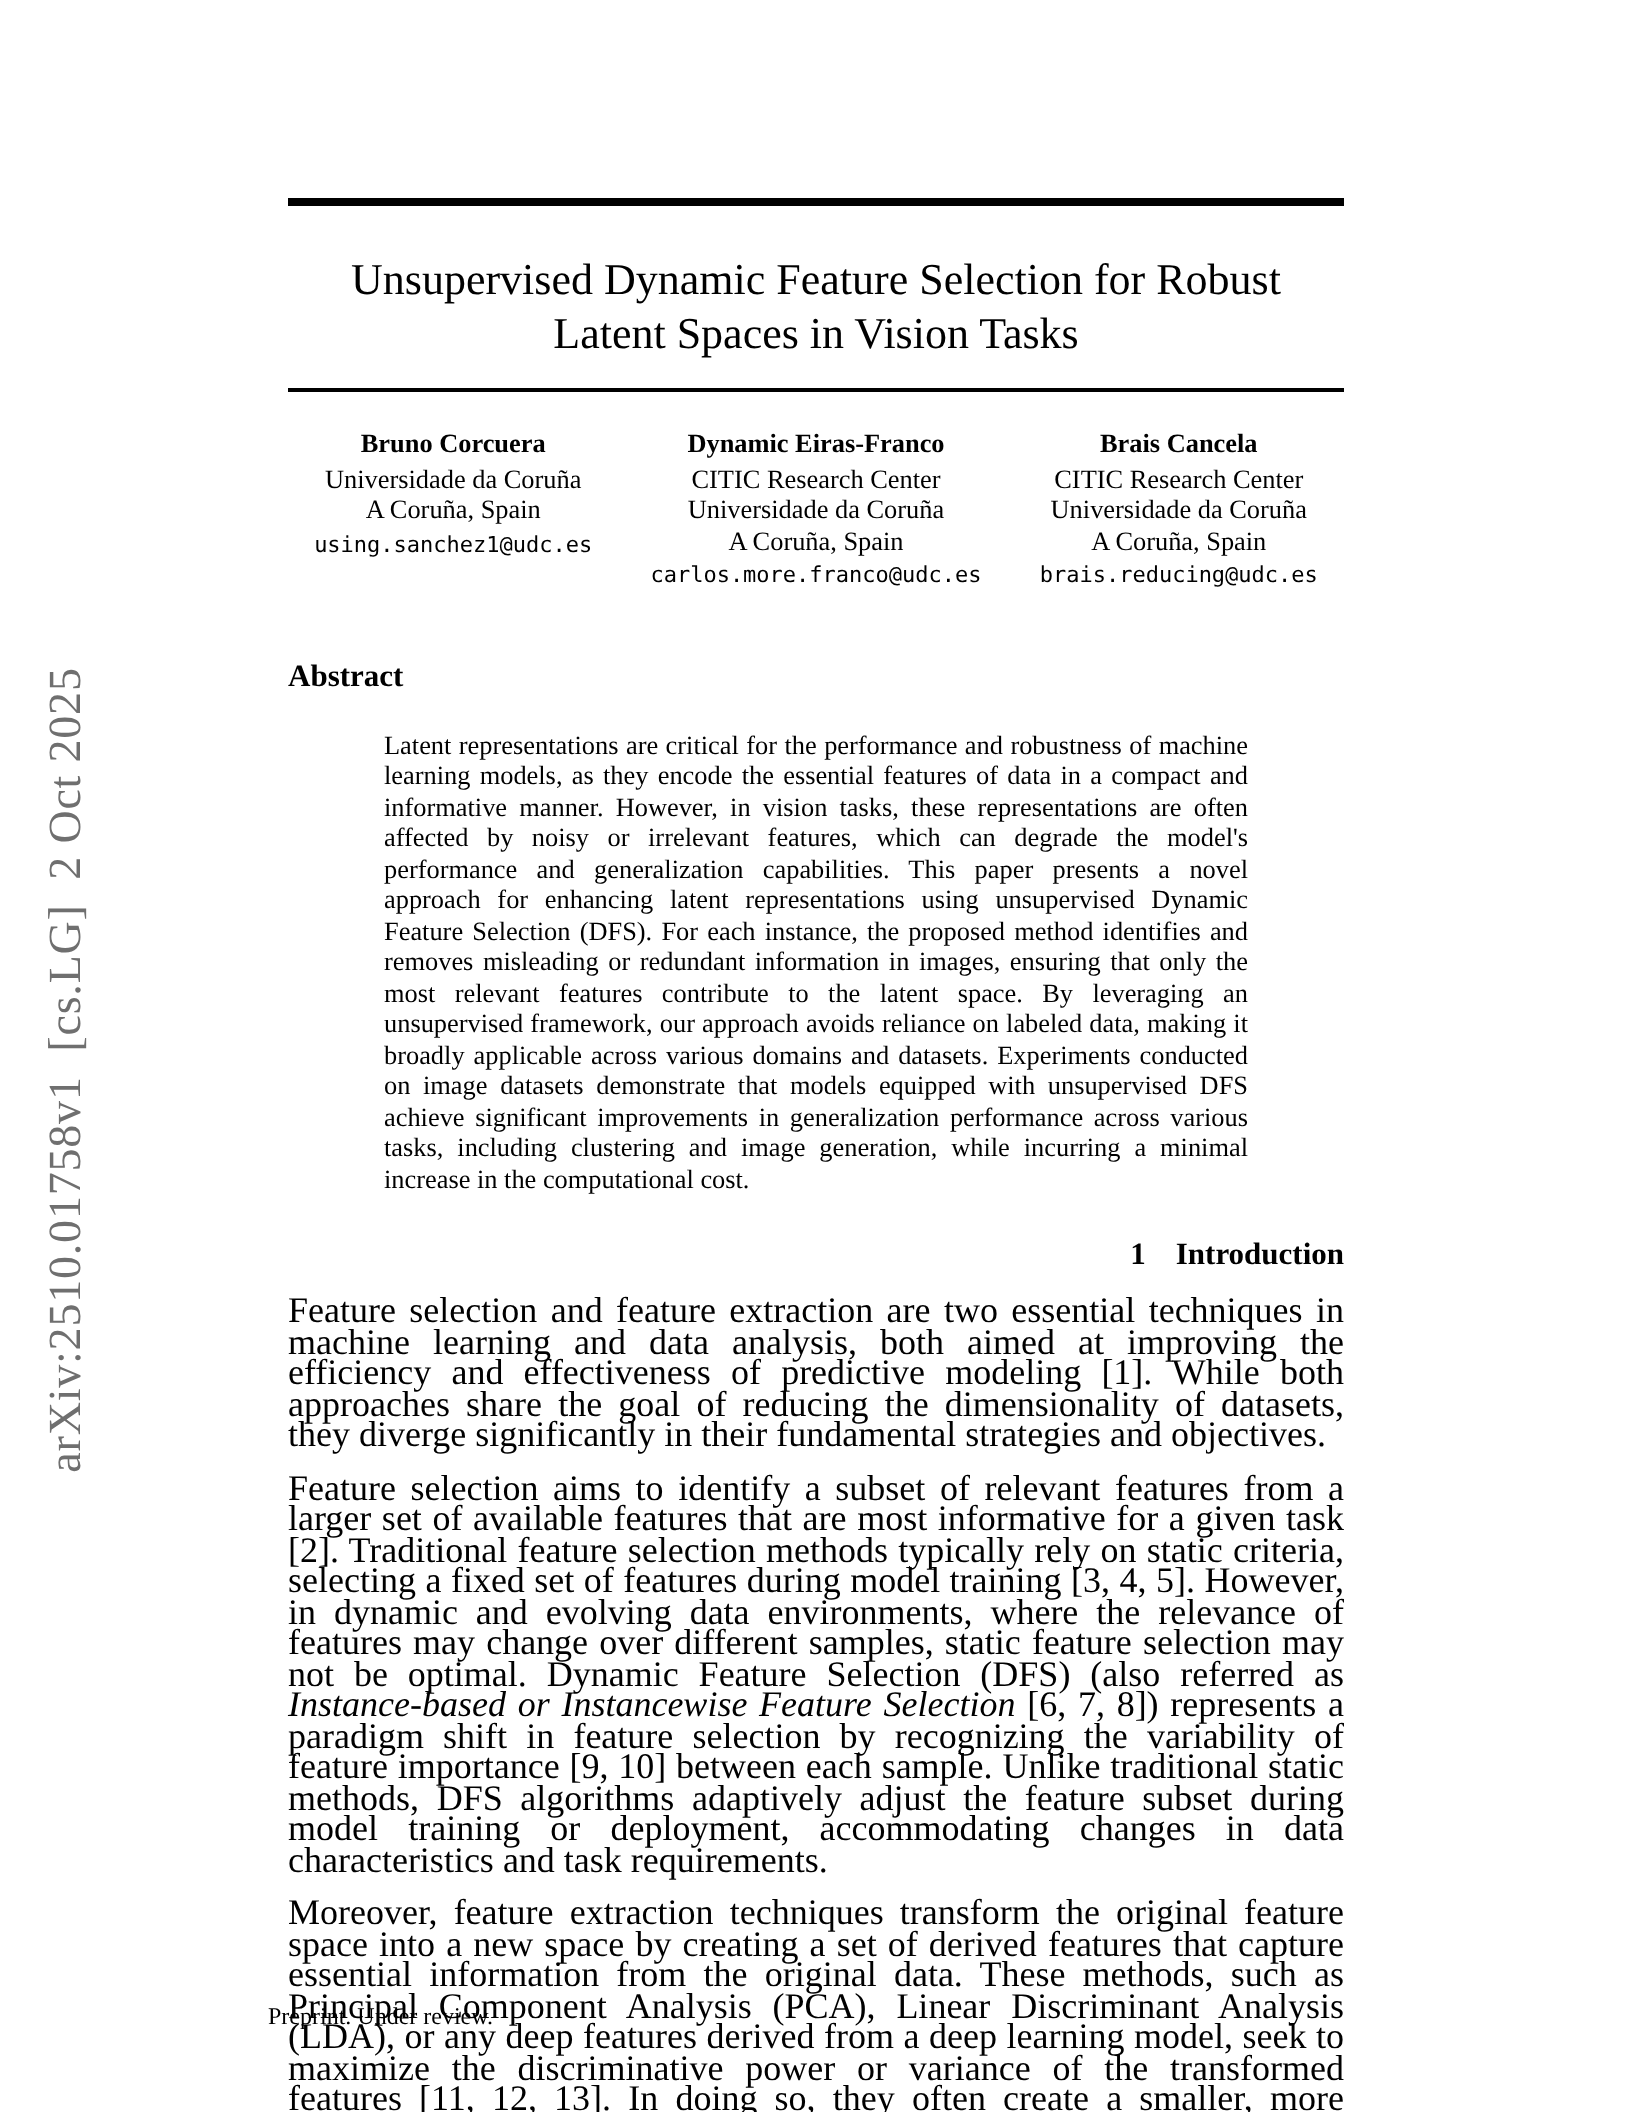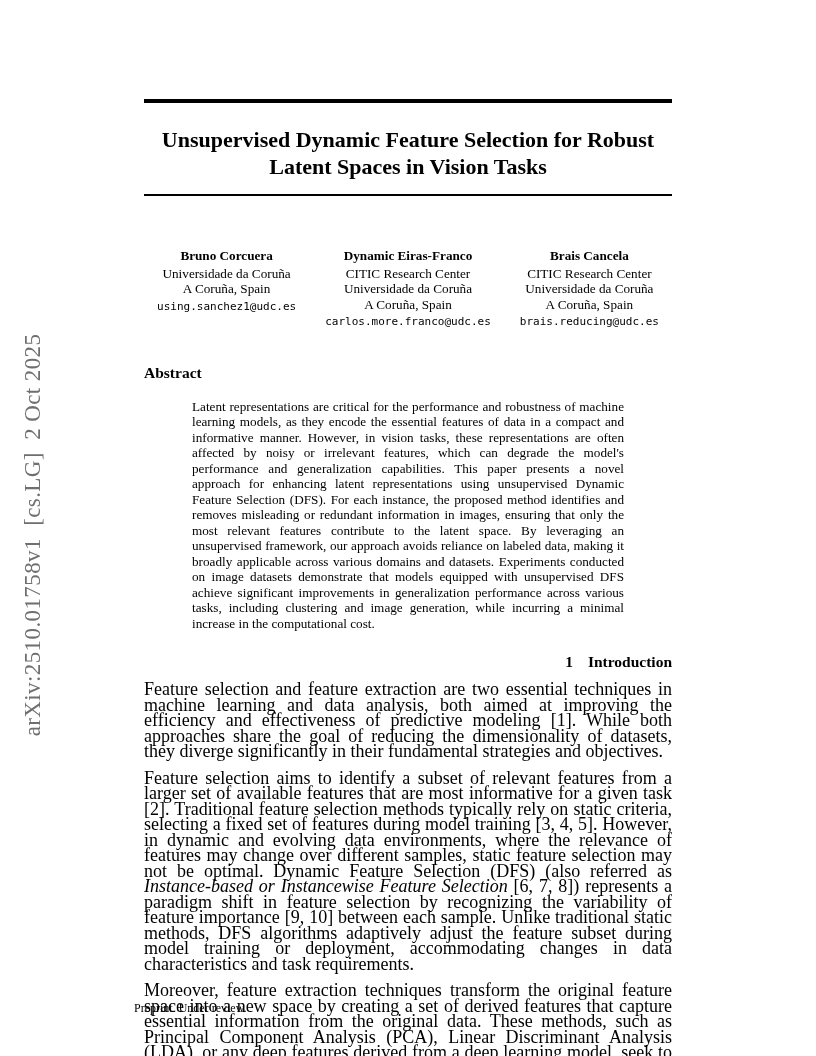--- a/index.html
+++ b/index.html
@@ -27,27 +27,27 @@
     position: absolute;
     left: 144px;
     top: 0;
     width: 528px;
   }
   .rule-thick { height: 4px; background: #000; margin-top: 99px; }
   .rule-thin  { height: 2px; background: #000; margin-top: 14px; }
   .title {
     margin-top: 23px;
     text-align: center;
-    font-weight: bold;
+    font-weight: normal;
     font-size: 22px;
     line-height: 27px;
     white-space: pre-line;
   }
   .authors {
-    margin-top: 52px;
+    margin-top: 18px;
     display: flex;
     justify-content: space-between;
     gap: 16px;
   }
   .author {
     width: 176px;
     text-align: center;
     font-size: 13.2px;
     line-height: 15.5px;
   }

